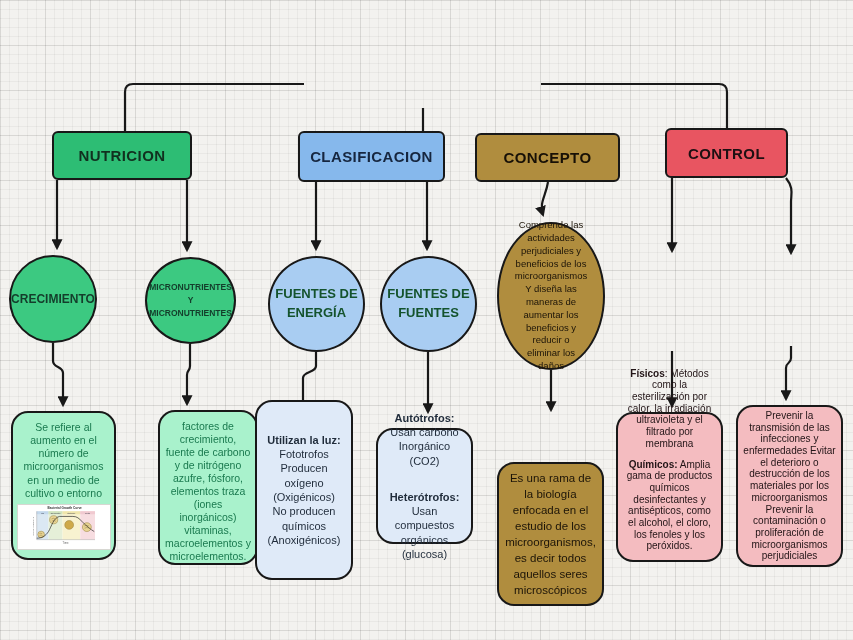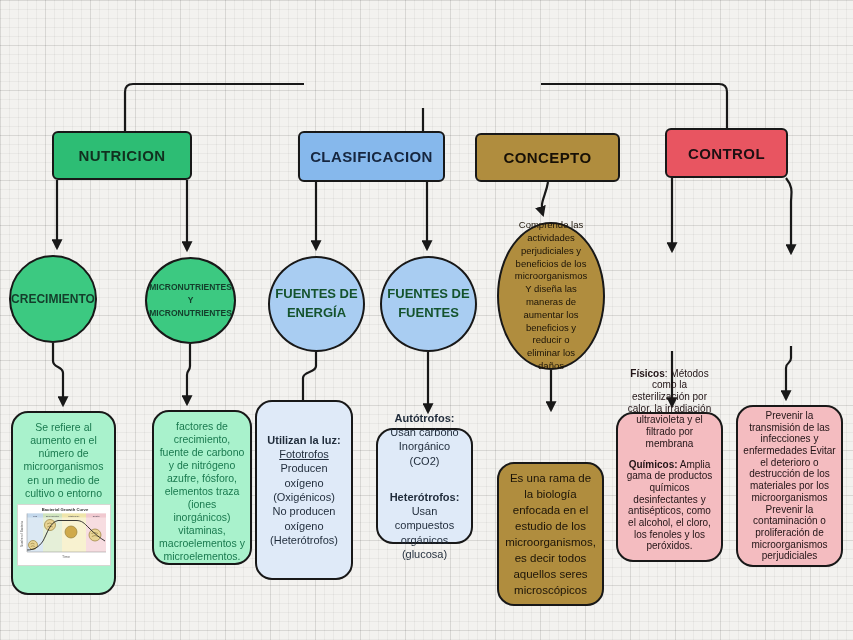--- a/index.html
+++ b/index.html
@@ -30,21 +30,21 @@
   .c-red{background:#f67e86;color:#220d10;}
   .ellipse{border-radius:50%;background:#b08d3e;color:#1c1408;
            font-size:9.5px;line-height:1.35;font-weight:400;padding:10px 26px;}
   .note{border-radius:17px;padding:8px 5px;font-size:10.5px;line-height:1.28;
         flex-direction:column;}
   .n-green{background:#a9f2cc;color:#1a7a4f;}
   .n-blue{background:#dfeaf8;color:#1f2b3a;font-size:11px;}
   .n-olive{background:#b08d3e;color:#1c1408;font-size:11.5px;line-height:1.4;}
   .n-pink{background:#f4bcc0;color:#221416;}
   .bold{font-weight:700;}
-  .uline{text-decoration:underline;}
+  .uline{}
   .stack > div{width:100%;}
   #box-agentes{font-size:10px;line-height:1.17;justify-content:flex-end;}
   #box-agentes .para{margin:0 0 9px 0;}
   #box-objetivo{font-size:10px;line-height:1.17;}
   #box-micro2{font-size:10.5px;line-height:1.24;justify-content:flex-start;}
   #box-crec{justify-content:flex-start;font-size:10.5px;line-height:1.25;}
   .minichart{margin-top:4px;background:#ffffff;border:1px solid #d7d7d2;}
 </style>
 </head>
 <body>
@@ -99,21 +99,21 @@
 
   <div class="node circle c-blue" style="left:380px;top:256px;width:97px;height:96px;font-size:13px;line-height:1.45;">
     <div>FUENTES DE</div>
     <div>FUENTES</div>
   </div>
 
   <div class="node ellipse" style="left:497px;top:222px;width:108px;height:148px;">Comprende las actividades perjudiciales y beneficios de los microorganismos Y diseña las maneras de aumentar los beneficios y reducir o eliminar los daños</div>
 
 
 
-  <div class="node note n-green" id="box-crec" style="left:11px;top:411px;width:105px;height:184px;">
+  <div class="node note n-green" id="box-crec" style="left:11px;top:411px;width:105px;height:149px;">
     <div>Se refiere al aumento en el número de microorganismos en un medio de cultivo o entorno</div>
     <svg class="minichart" width="92" height="60" viewBox="0 0 92 60">
       <rect x="0" y="0" width="92" height="60" fill="#ffffff"></rect>
       <text x="47" y="6" font-size="4.2" font-weight="bold" text-anchor="middle" fill="#333333">Bacterial Growth Curve</text>
       <rect x="9" y="8.5" width="16" height="38.5" fill="#dbe8f3"></rect>
       <rect x="25" y="8.5" width="19" height="38.5" fill="#e5efd8"></rect>
       <rect x="44" y="8.5" width="24" height="38.5" fill="#f8f2d0"></rect>
       <rect x="68" y="8.5" width="20" height="38.5" fill="#f7dde1"></rect>
       <rect x="9" y="8.5" width="16" height="4" fill="#c3d8ec"></rect>
       <rect x="25" y="8.5" width="19" height="4" fill="#cfe3bd"></rect>
@@ -131,29 +131,29 @@
       <circle cx="77" cy="30" r="6" fill="#e8d494" stroke="#97803a" stroke-width="0.7"></circle>
       <path d="M73.5 28.5 q3 -2 6.5 0 M73.8 31.5 q3 -2 6.5 0" stroke="#8a7434" stroke-width="0.6" fill="none"></path>
       <path d="M9 45 C 16 45 21 42 25 36 C 29 29 32 17 40 15.5 L 58 15.5 C 64 15.5 66 18 71 23 C 77 29 82 33 87 36" stroke="#222222" stroke-width="0.9" fill="none"></path>
       <line x1="9" y1="8.5" x2="9" y2="47" stroke="#888888" stroke-width="0.5"></line>
       <line x1="9" y1="47" x2="88" y2="47" stroke="#888888" stroke-width="0.5"></line>
       <text x="48" y="53" font-size="3.6" text-anchor="middle" fill="#666666">Time</text>
       <text transform="translate(5,42) rotate(-90)" font-size="3" fill="#666666">Number of Bacteria</text>
     </svg>
   </div>
 
-  <div class="node note n-green" id="box-micro2" style="left:152px;top:410px;width:100px;height:155px;">
+  <div class="node note n-green" id="box-micro2" style="left:158px;top:410px;width:100px;height:155px;">
     <div>factores de crecimiento, fuente de carbono y de nitrógeno azufre, fósforo, elementos traza (iones inorgánicos) vitaminas, macroelementos y microelementos.</div>
   </div>
 
   <div class="node note n-blue stack" style="left:255px;top:400px;width:98px;height:180px;line-height:1.3;">
     <div class="bold">Utilizan la luz:</div>
     <div class="uline">Fototrofos</div>
     <div>Producen oxígeno (Oxigénicos)</div>
-    <div>No producen oxígeno (Heterótrofos)</div>
+    <div>No producen químicos (Anoxigénicos)</div>
   </div>
 
   <div class="node note n-blue stack" style="left:376px;top:428px;width:97px;height:116px;line-height:1.3;gap:22px;">
     <div><span class="bold">Autótrofos:</span><span> Usan carbono Inorgánico (CO2)</span></div>
     <div><span class="bold">Heterótrofos:</span><span> Usan compuestos orgánicos (glucosa)</span></div>
   </div>
 
   <div class="node note n-olive" style="left:497px;top:416px;width:107px;height:144px;margin-top:46px;">
     <div>Es una rama de la biología enfocada en el estudio de los microorganismos, es decir todos aquellos seres microscópicos</div>
   </div>

